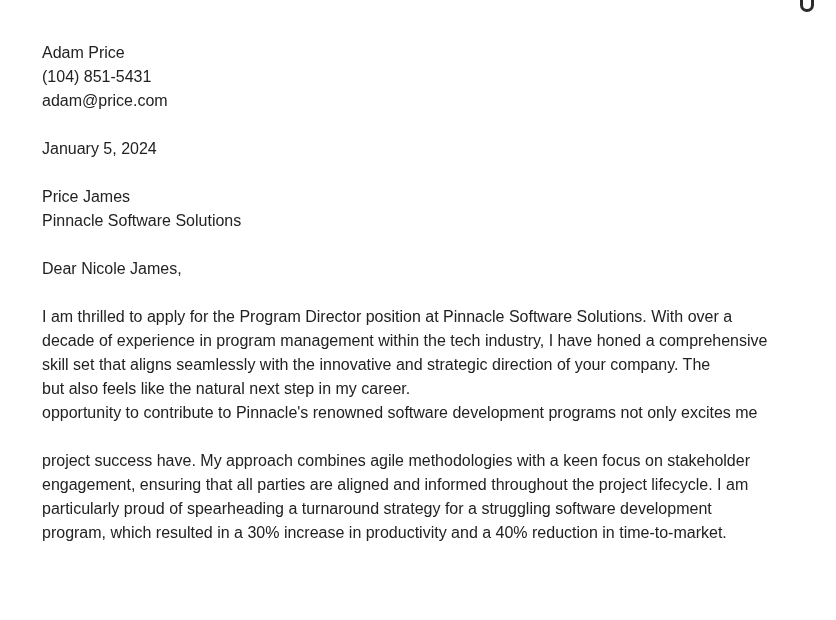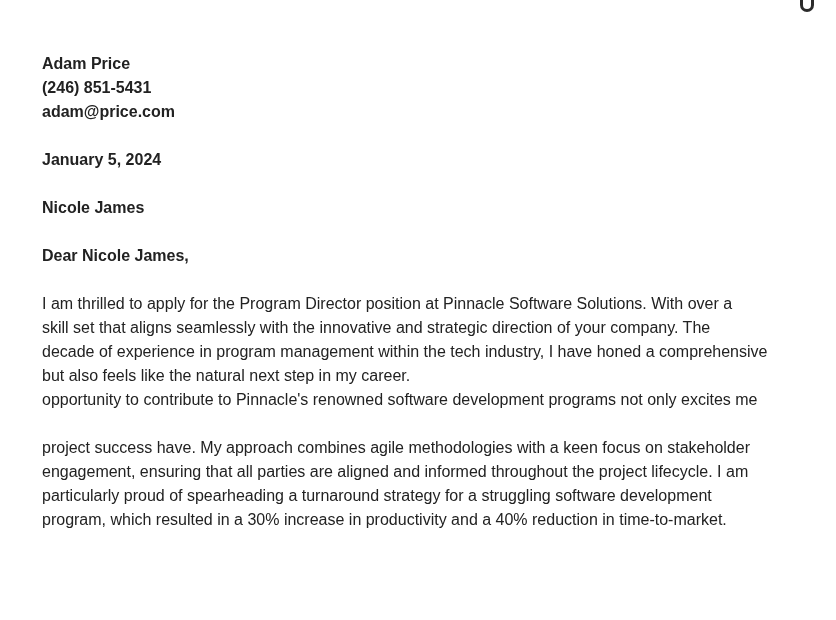--- a/index.html
+++ b/index.html
@@ -16,21 +16,21 @@
       color: #222222;
       font-size: 16px;
       line-height: 24px;
     }
     .letter {
       position: absolute;
       left: 42px;
       top: 41px;
       width: 760px;
     }
-    .block { margin: 11px 0 24px 0; font-weight: bold; }
+    .block { margin: 0 0 24px 0; }
     .line { display: block; white-space: nowrap; }
     .para {
       margin: 16px 0 24px 0;
       width: 752px;
     }
     .corner-icon {
       position: absolute;
       right: 22px;
       top: -8px;
       width: 14px;
@@ -42,40 +42,41 @@
     }
   </style>
 </head>
 <body>
 
 <div class="corner-icon"></div>
 
 <div class="letter">
   <div class="block">
     <span class="line">Adam Price</span>
-    <span class="line">(246) 851-5431</span>
+    <span class="line">(104) 851-5431</span>
     <span class="line">adam@price.com</span>
   </div>
 
   <div class="block">
     <span class="line">January 5, 2024</span>
   </div>
 
   <div class="block">
-    <span class="line">Nicole James</span>
+    <span class="line">Price James</span>
+    <span class="line">Pinnacle Software Solutions</span>
   </div>
 
   <div class="block">
     <span class="line">Dear Nicole James,</span>
   </div>
 
   <div class="para">
     <span class="line">I am thrilled to apply for the Program Director position at Pinnacle Software Solutions. With over a</span>
+    <span class="line">decade of experience in program management within the tech industry, I have honed a comprehensive</span>
     <span class="line">skill set that aligns seamlessly with the innovative and strategic direction of your company. The</span>
-    <span class="line">decade of experience in program management within the tech industry, I have honed a comprehensive</span>
     <span class="line">but also feels like the natural next step in my career.</span>
     <span class="line">opportunity to contribute to Pinnacle's renowned software development programs not only excites me</span>
   </div>
 
   <div class="para">
     <span class="line">project success have. My approach combines agile methodologies with a keen focus on stakeholder</span>
     <span class="line">engagement, ensuring that all parties are aligned and informed throughout the project lifecycle. I am</span>
     <span class="line">particularly proud of spearheading a turnaround strategy for a struggling software development</span>
     <span class="line">program, which resulted in a 30% increase in productivity and a 40% reduction in time-to-market.</span>
   </div>

